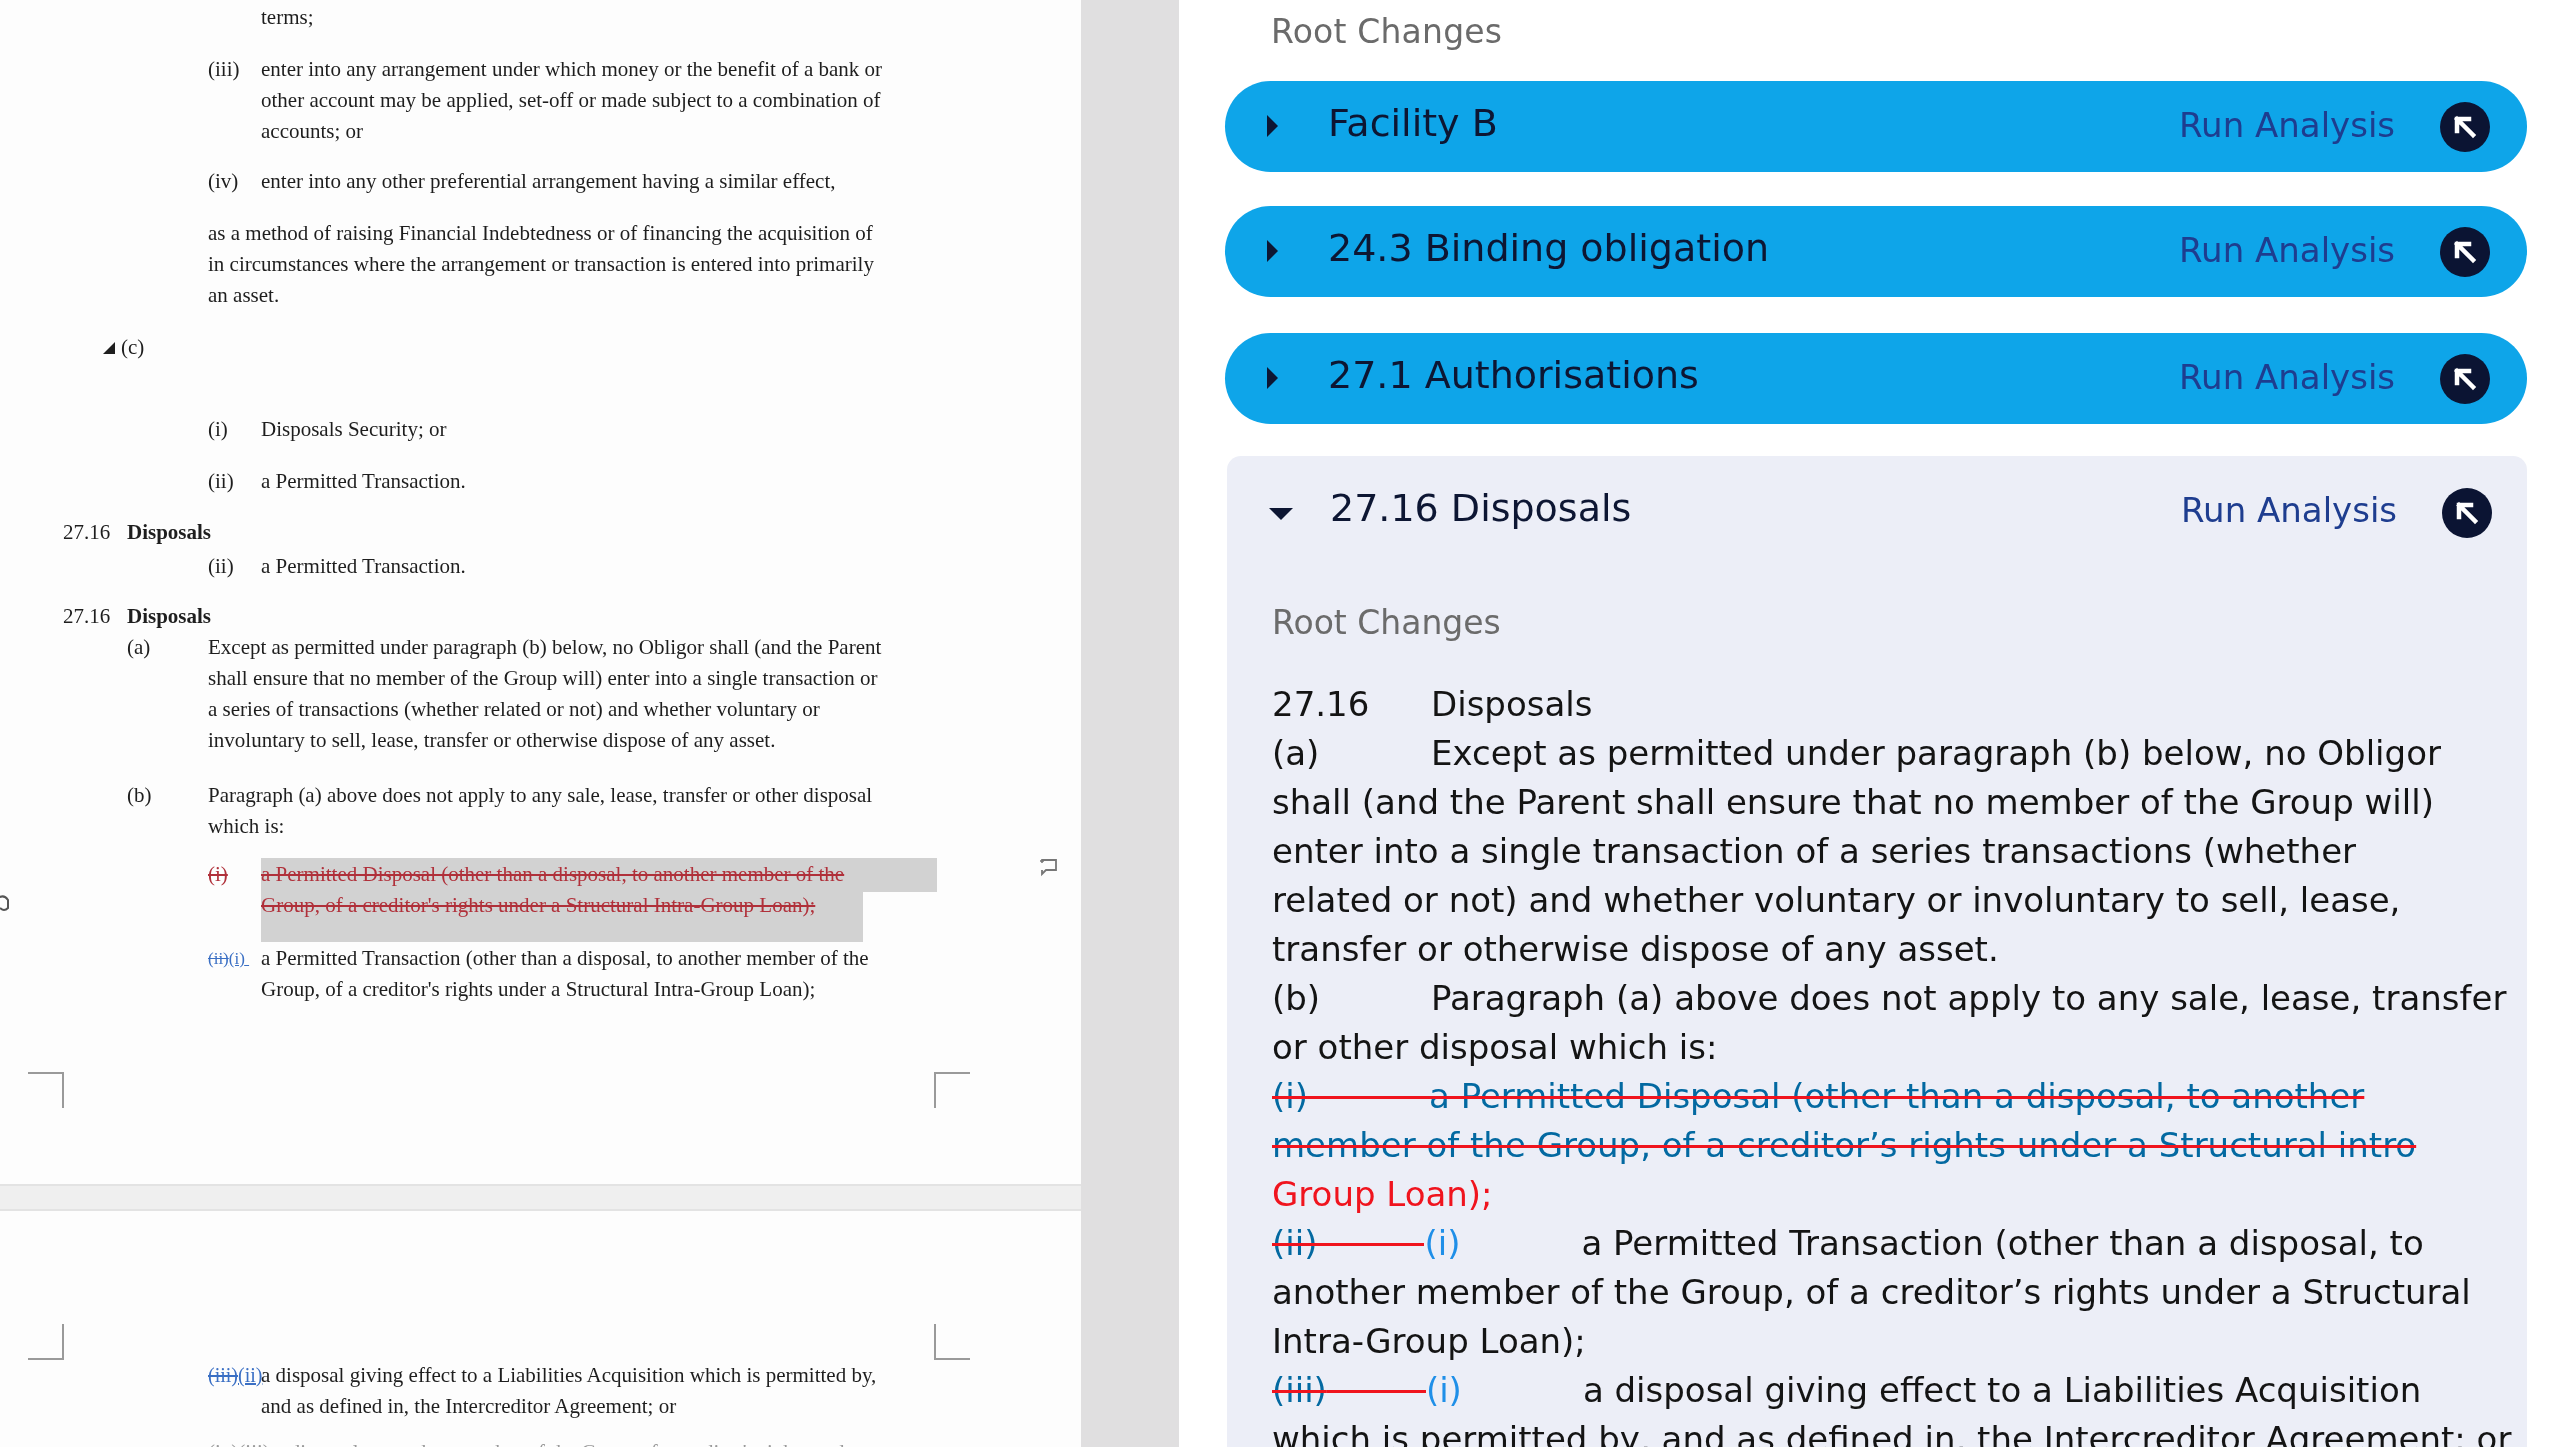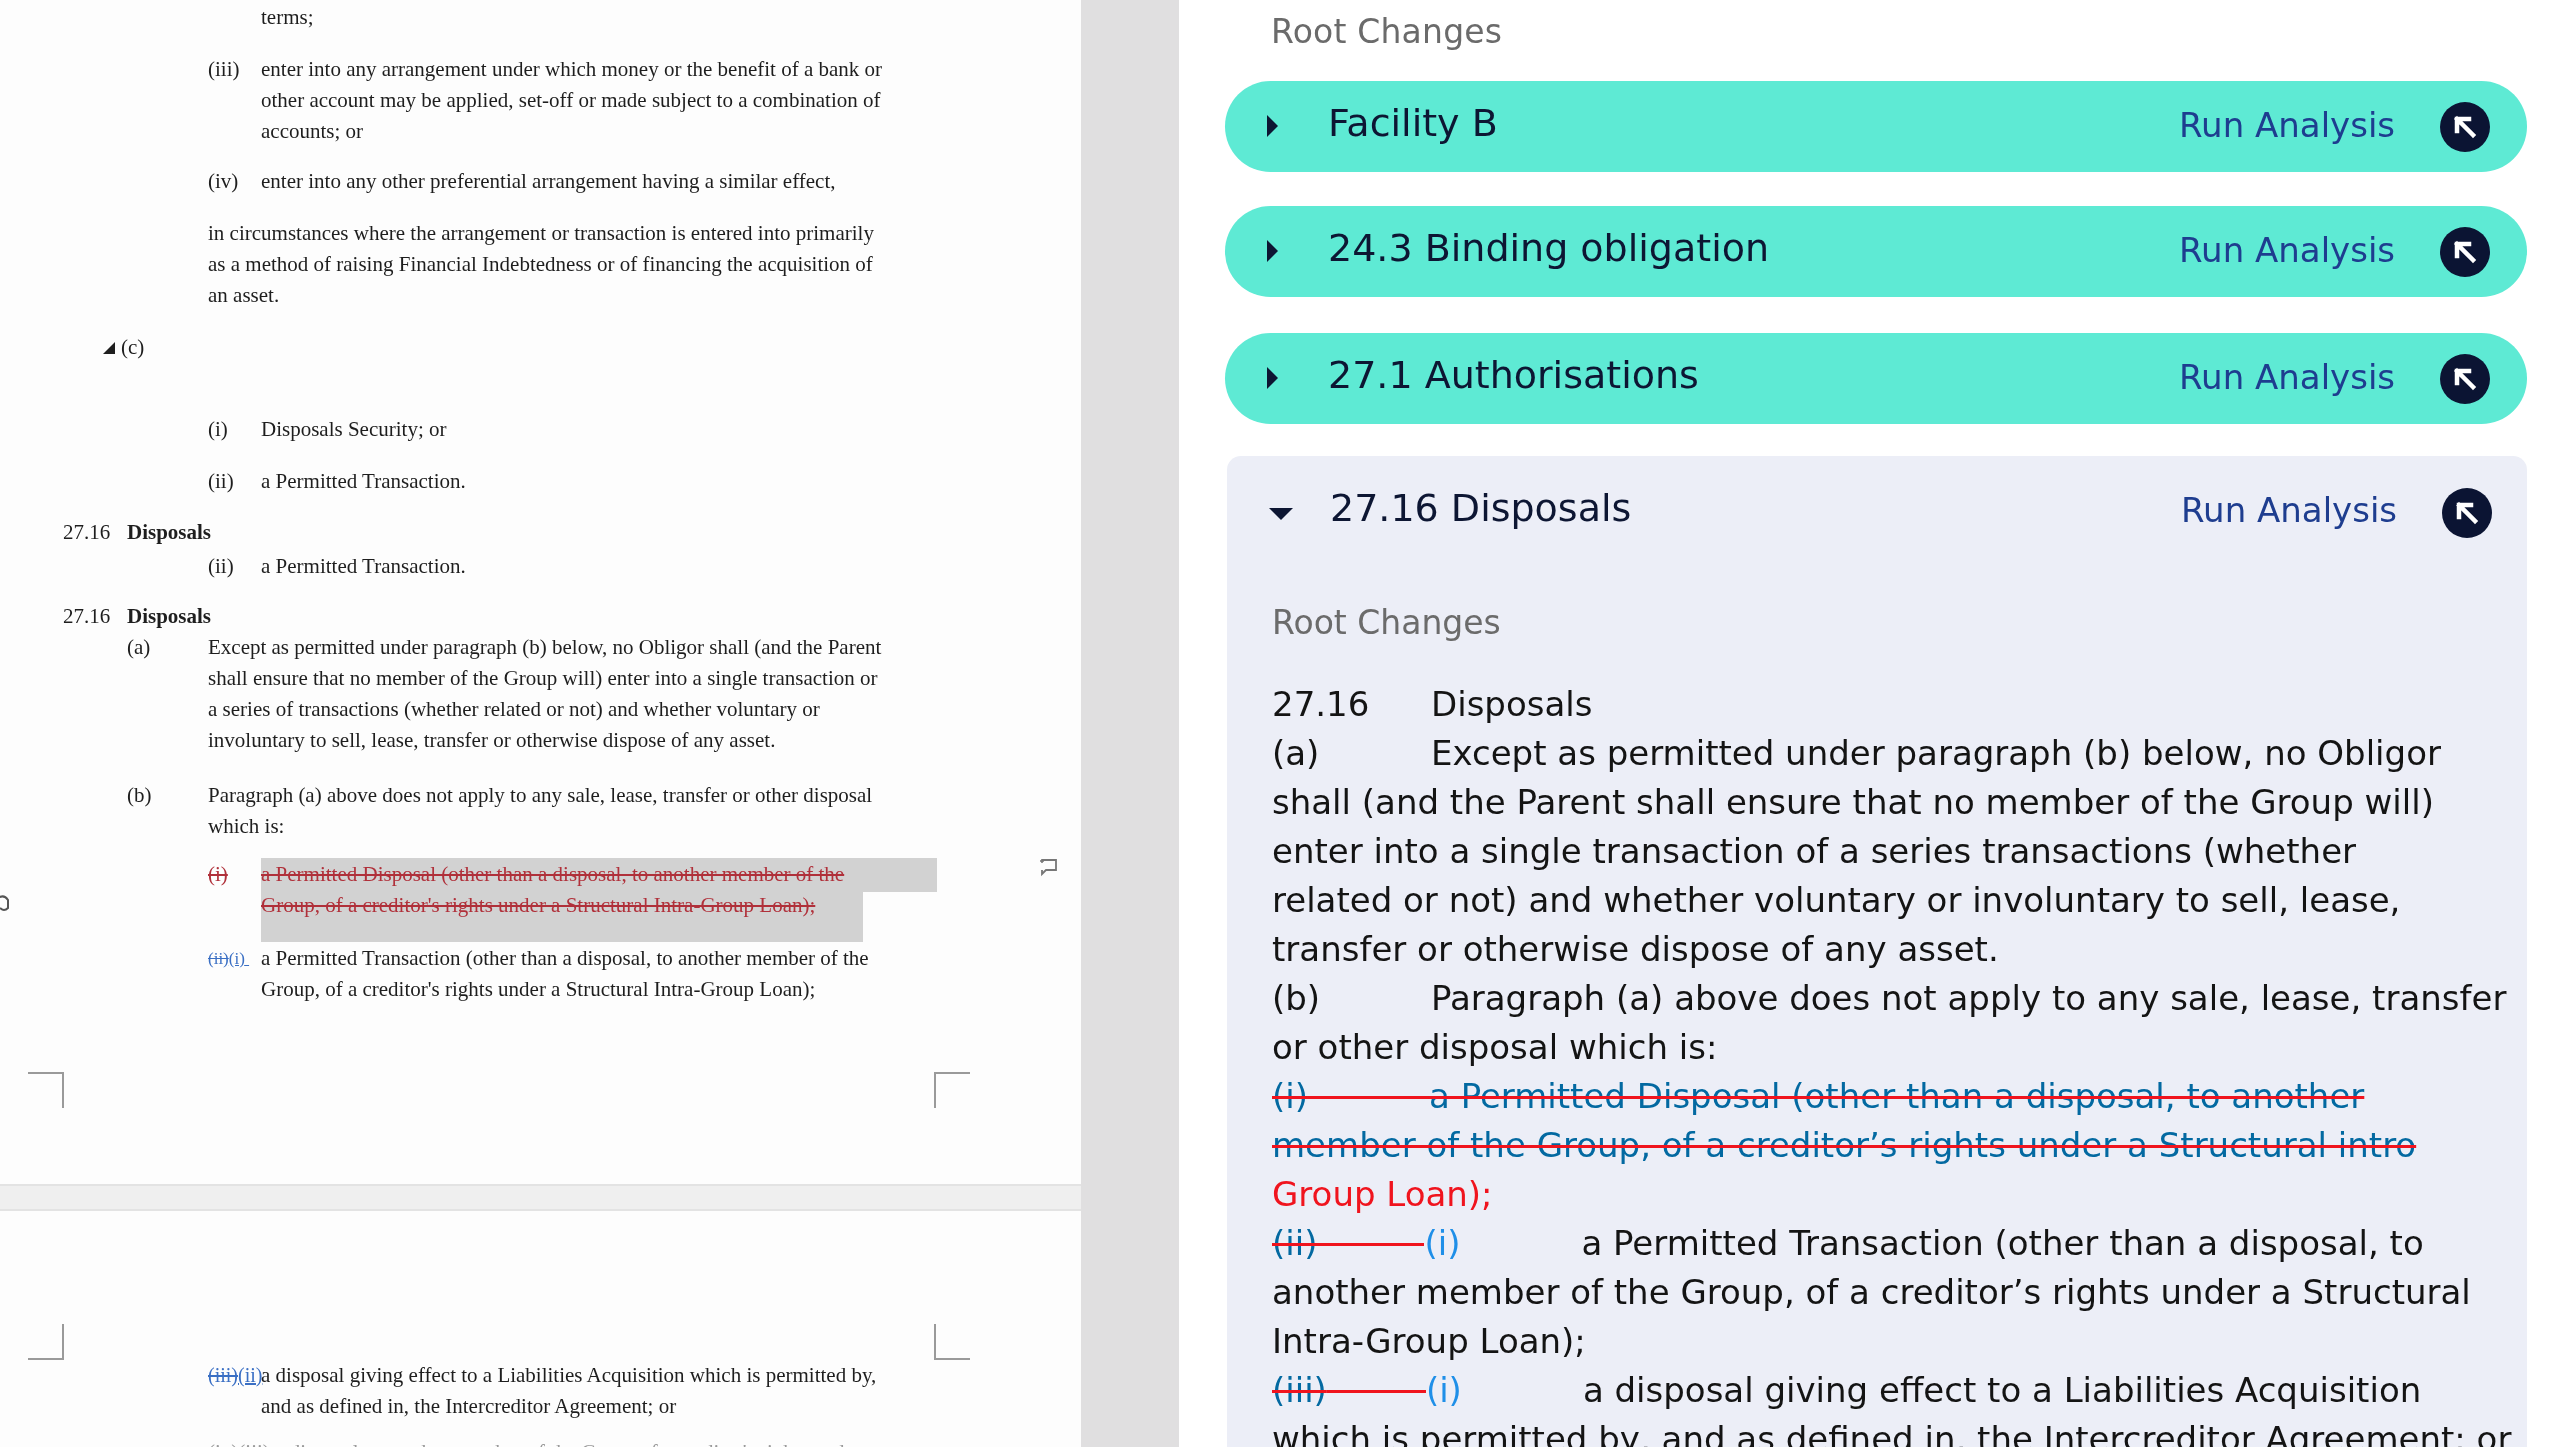--- a/index.html
+++ b/index.html
@@ -23,21 +23,21 @@
   .gutter { position: absolute; left: 1081px; top: 0; width: 98px; height: 1448px; background: #e0dfe0; }
   .comment-icon { position: absolute; left: 1037px; top: 856px; width: 22px; height: 22px; }
   .edge-icon { position: absolute; left: -6px; top: 892px; width: 20px; height: 22px; }
   .collapse-tri { display: inline-block; width: 0; height: 0; border-left: 12px solid transparent; border-bottom: 12px solid #1e1e1e; margin-right: 6px; }
 
   
   .panel { position: absolute; left: 1179px; top: 0; width: 1505px; height: 1448px; background: #ffffff; overflow: hidden;
            font-family: "DejaVu Sans", sans-serif; }
   .panel-scroll { position: absolute; right: 0; top: 0; width: 4px; height: 1448px; background: #e6e6e6; }
   .section-label { position: absolute; left: 92px; top: 12px; font-size: 33px; color: #6b6b6b; letter-spacing: 0.2px; }
-  .card { position: absolute; left: 46px; width: 1302px; height: 91px; background: #5eead4; border-radius: 46px; }
+  .card { position: absolute; left: 46px; width: 1302px; height: 91px; background: #0ea5e9; border-radius: 46px; }
   .card .chev-right { position: absolute; left: 42px; top: 34px; width: 0; height: 0;
                       border-top: 11px solid transparent; border-bottom: 11px solid transparent; border-left: 11px solid #0d1633; }
   .card-title { position: absolute; left: 103px; top: 20px; font-size: 38px; color: #0d1633; white-space: nowrap; }
   .run-btn { position: absolute; left: 954px; top: 24px; font-size: 34px; color: #1e3d8f; white-space: nowrap; cursor: pointer; }
   .go-icon { position: absolute; left: 1215px; top: 21px; width: 50px; height: 50px; border-radius: 50%; background: #0b1433; }
   .go-icon svg { position: absolute; left: 0; top: 0; }
   .expanded { position: absolute; left: 48px; top: 456px; width: 1300px; height: 1090px; background: #eceef7; border-radius: 14px; }
   .expanded .chev-down { position: absolute; left: 42px; top: 52px; width: 0; height: 0;
                          border-left: 12px solid transparent; border-right: 12px solid transparent; border-top: 12px solid #0d1633; }
   .expanded .card-title { top: 30px; }
@@ -62,22 +62,22 @@
   <div class="txt" style="left:261px;top:54px;width:674px;">
     <div>enter into any arrangement under which money or the benefit of a bank or</div>
     <div>other account may be applied, set-off or made subject to a combination of</div>
     <div>accounts; or</div>
   </div>
 
   <div class="lbl" style="left:208px;top:166px;">(iv)</div>
   <div class="txt" style="left:261px;top:166px;">enter into any other preferential arrangement having a similar effect,</div>
 
   <div class="txt" style="left:208px;top:218px;width:726px;">
+    <div>as a method of raising Financial Indebtedness or of financing the acquisition of</div>
     <div>in circumstances where the arrangement or transaction is entered into primarily</div>
-    <div>as a method of raising Financial Indebtedness or of financing the acquisition of</div>
     <div>an asset.</div>
   </div>
 
   <div class="lbl" style="left:103px;top:332px;">
     <span class="collapse-tri"></span><span>(c)</span>
   </div>
 
   <div class="lbl" style="left:208px;top:414px;">(i)</div>
   <div class="txt" style="left:261px;top:414px;">Disposals Security; or</div>
   <div class="lbl" style="left:208px;top:466px;">(ii)</div>

